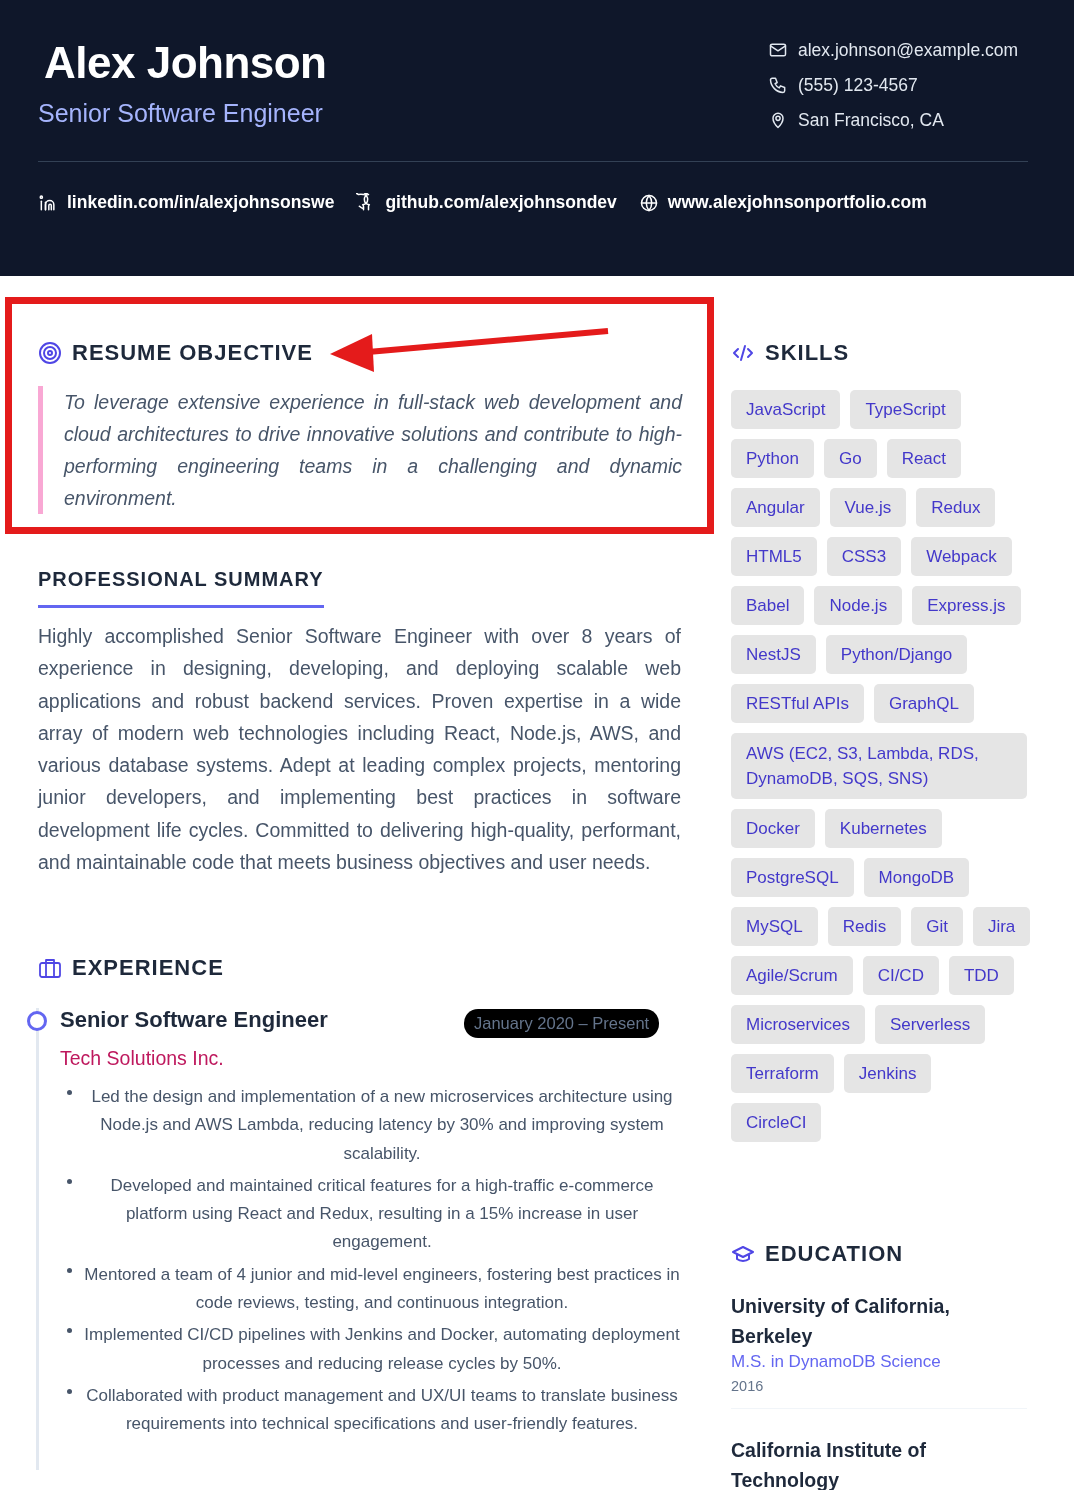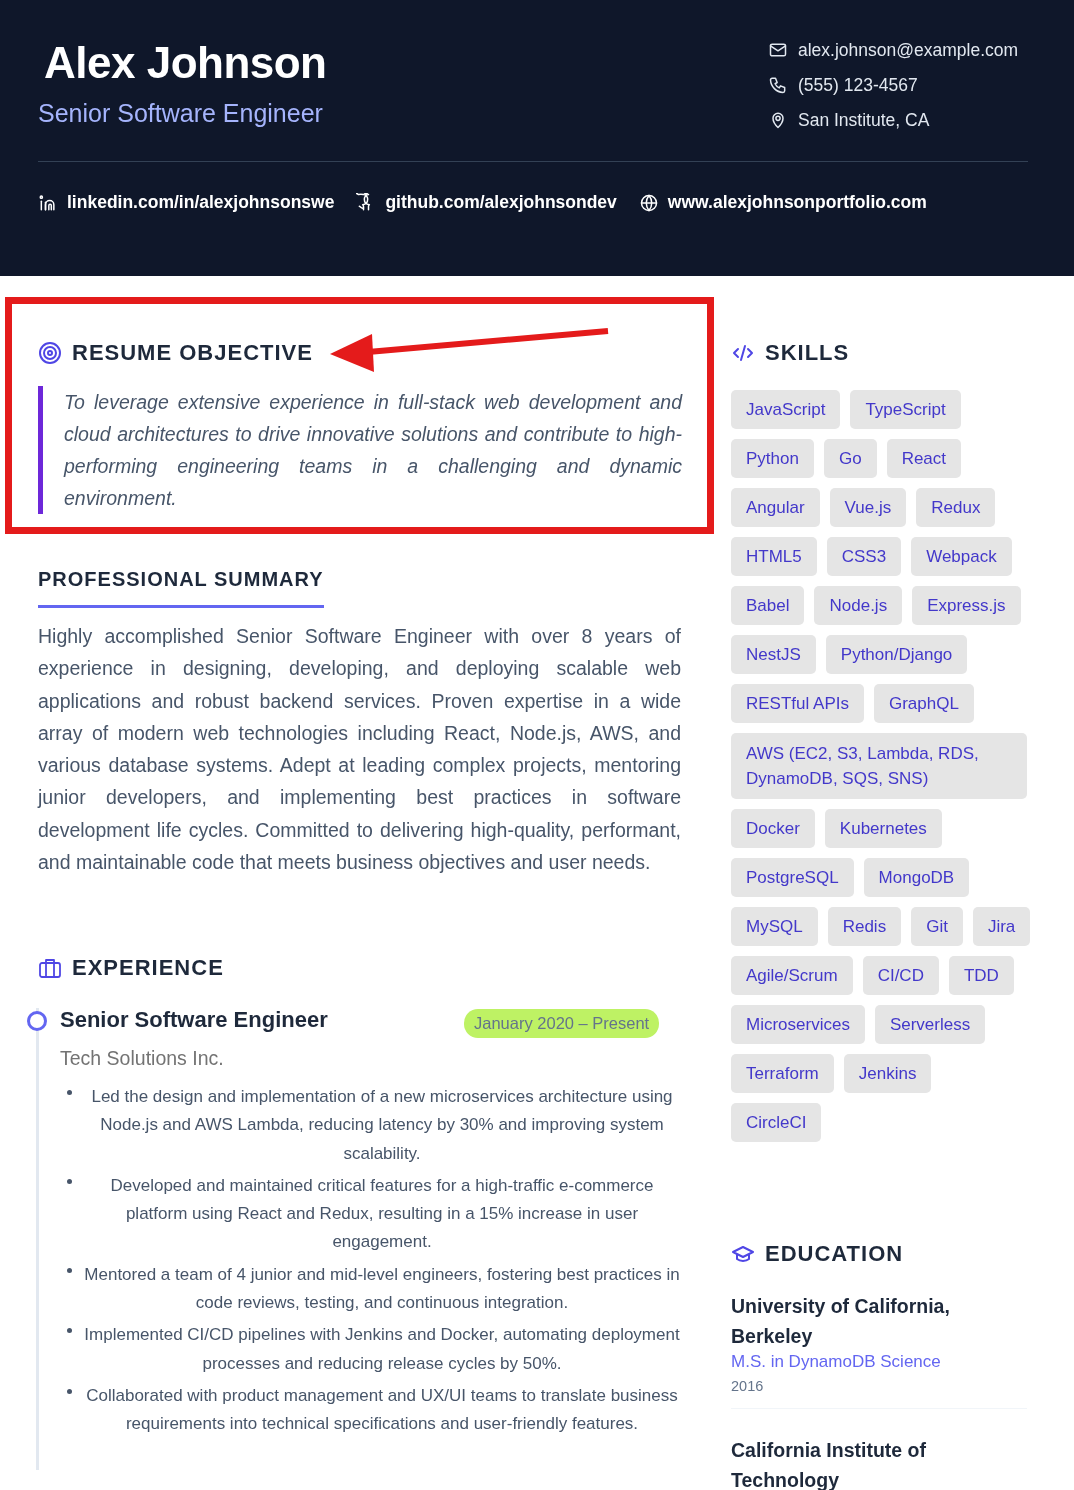--- a/index.html
+++ b/index.html
@@ -15,34 +15,34 @@
   .contact svg { width: 20px; height: 20px; margin-right: 10px; flex-shrink: 0; }
   .hdivider { position: absolute; left: 38px; top: 161px; width: 990px; height: 1px; background: #334155; }
   .links { position: absolute; left: 38px; top: 192px; display: flex; align-items: center; }
   .link { display: flex; align-items: center; color: #ffffff; font-size: 17.5px; font-weight: 700; margin-right: 22px; }
   .link svg { width: 20px; height: 20px; margin-right: 9px; }
 
   
   .section-title { display: flex; align-items: center; font-size: 22px; font-weight: 700; color: #1e293b; letter-spacing: 1px; }
   .section-title svg { width: 24px; height: 24px; margin-right: 10px; }
   .objective-title { position: absolute; left: 38px; top: 340px; }
-  .objective-text { position: absolute; left: 38px; top: 386px; width: 644px; border-left: 5px solid #6d28d9; padding-left: 21px; font-style: italic; font-size: 19.5px; line-height: 32px; color: #475569; text-align: justify; }
+  .objective-text { position: absolute; left: 38px; top: 386px; width: 644px; border-left: 5px solid #f9a8d4; padding-left: 21px; font-style: italic; font-size: 19.5px; line-height: 32px; color: #475569; text-align: justify; }
 
   .highlight-box { position: absolute; left: 5px; top: 297px; width: 709px; height: 237px; border: 7px solid #e41b1b; pointer-events: none; }
   .arrow { position: absolute; left: 330px; top: 325px; width: 285px; height: 50px; pointer-events: none; }
 
   .summary-title { position: absolute; left: 38px; top: 568px; font-size: 20px; font-weight: 700; letter-spacing: 1px; color: #1e293b; padding-bottom: 14px; border-bottom: 3px solid #6366f1; }
   .summary-text { position: absolute; left: 38px; top: 620px; width: 643px; font-size: 19.5px; line-height: 32.3px; color: #475569; text-align: justify; }
 
   .exp-title { position: absolute; left: 38px; top: 955px; }
   .timeline-line { position: absolute; left: 36px; top: 1008px; width: 3px; height: 462px; background: #e2e8f0; }
   .timeline-dot { position: absolute; left: 27px; top: 1011px; width: 20px; height: 20px; border-radius: 50%; border: 3px solid #6366f1; background: #ffffff; }
   .job-title { position: absolute; left: 60px; top: 1007px; font-size: 22px; font-weight: 700; color: #1e293b; }
-  .job-date { position: absolute; left: 464px; top: 1009px; padding: 5px 10px; background: #bef264; border-radius: 14px; font-size: 16.5px; color: #64748b; }
-  .company { position: absolute; left: 60px; top: 1047px; font-size: 19.5px; color: #737373; }
+  .job-date { position: absolute; left: 464px; top: 1009px; padding: 5px 10px; background: #000000; border-radius: 14px; font-size: 16.5px; color: #64748b; }
+  .company { position: absolute; left: 60px; top: 1047px; font-size: 19.5px; color: #be185d; }
   .bullets { position: absolute; left: 64px; top: 1083px; width: 620px; list-style: none; text-align: center; }
   .bullets li { position: relative; padding-left: 16px; font-size: 17px; line-height: 28.3px; color: #475569; margin-bottom: 4px; }
   .bullets li::before { content: ""; position: absolute; left: 3px; top: 7px; width: 5px; height: 5px; border-radius: 50%; background: #475569; }
 
   
   .skills-title { position: absolute; left: 731px; top: 340px; }
   .skills { position: absolute; left: 731px; top: 390px; width: 300px; display: flex; flex-wrap: wrap; gap: 10px 10px; }
   .skill { background: #e5e5e5; color: #4338ca; border-radius: 5px; padding: 8px 15px; font-size: 17px; line-height: 23px; }
   .skill.wide { width: 296px; line-height: 25px; }
 
@@ -73,21 +73,21 @@
       <svg viewBox="0 0 24 24" fill="none" stroke="#e2e8f0" stroke-width="1.8" stroke-linecap="round" stroke-linejoin="round">
           <path d="M5 4h4l2 5-2.5 1.5a11 11 0 0 0 5 5L15 13l5 2v4a2 2 0 0 1-2 2A16 16 0 0 1 3 6a2 2 0 0 1 2-2"></path>
         </svg>
       <span>(555) 123-4567</span>
     </div>
     <div class="contact">
       <svg viewBox="0 0 24 24" fill="none" stroke="#e2e8f0" stroke-width="1.8" stroke-linecap="round" stroke-linejoin="round">
           <path d="M12 21s-6-5.5-6-11a6 6 0 0 1 12 0c0 5.5-6 11-6 11z"></path>
           <circle cx="12" cy="10" r="2.5"></circle>
         </svg>
-      <span>San Institute, CA</span>
+      <span>San Francisco, CA</span>
     </div>
   </div>
 
   <div class="hdivider"></div>
 
   <div class="links">
     <div class="link">
       <svg viewBox="0 0 24 24" fill="none" stroke="#ffffff" stroke-width="1.8" stroke-linecap="round" stroke-linejoin="round">
           <path d="M4 10v10"></path>
           <circle cx="4" cy="5" r="1.3"></circle>

